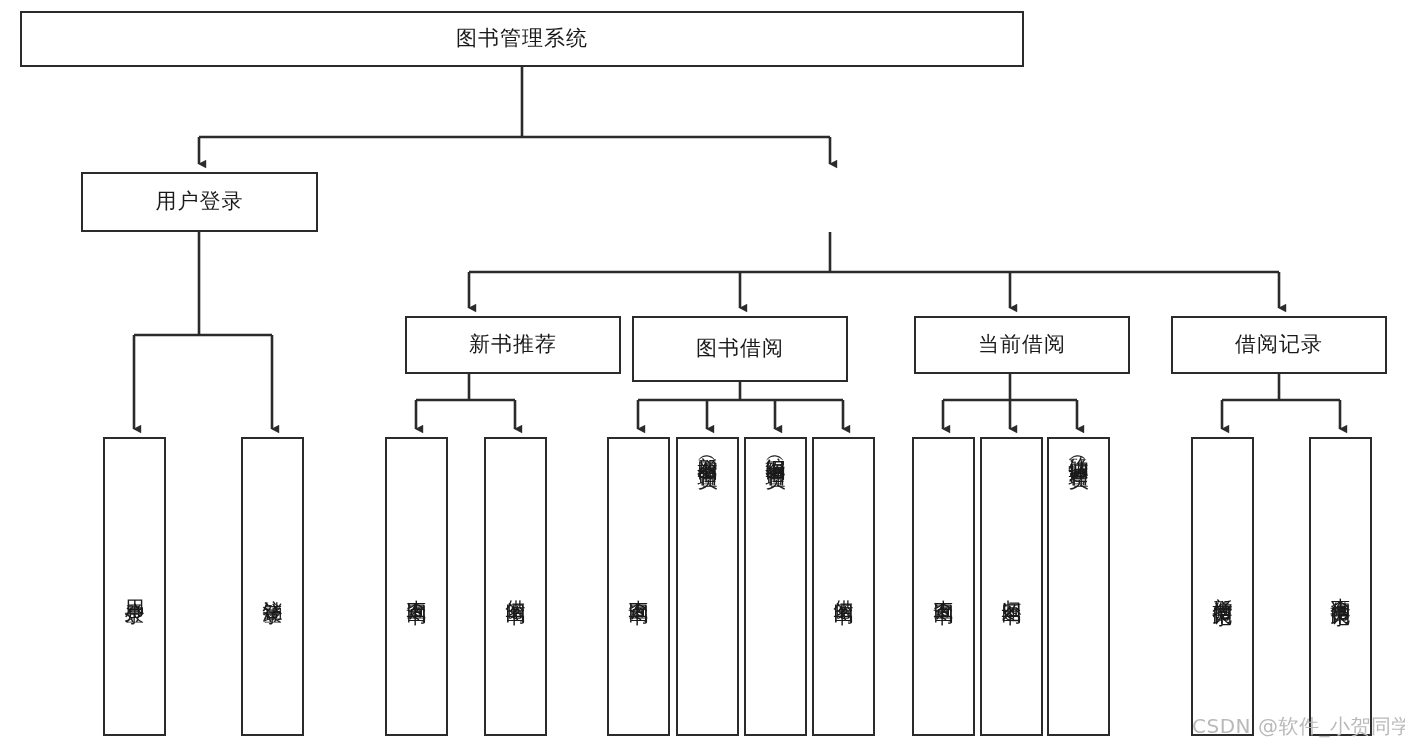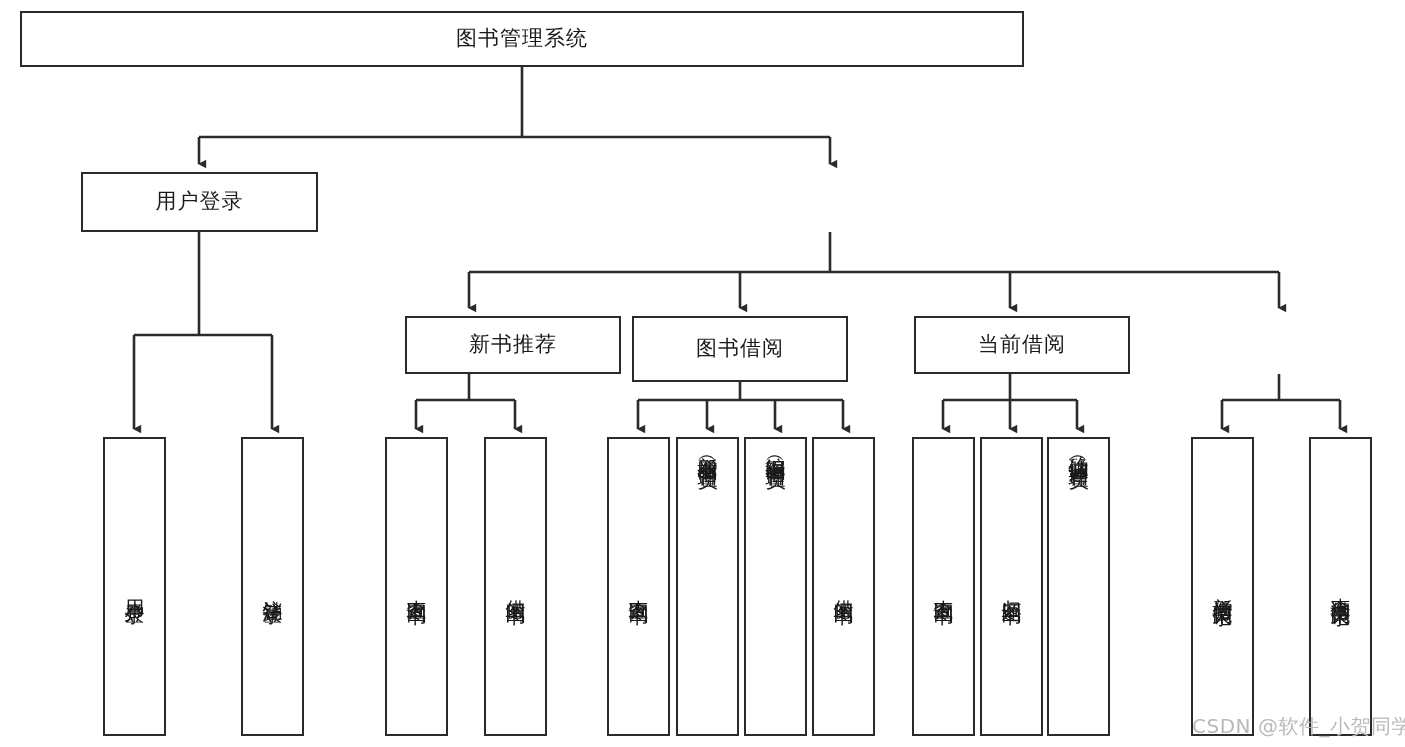--- a/index.html
+++ b/index.html
@@ -139,20 +139,23 @@
 
   <div class="node node-h" style="left:361px; top:316px; width:216px; height:58px;margin-left:44px;">
     <span class="label">新书推荐</span>
   </div>
   <div class="node node-h" style="left:632px; top:316px; width:216px; height:66px;">
     <span class="label">图书借阅</span>
   </div>
   <div class="node node-h" style="left:902px; top:316px; width:216px; height:58px;margin-left:12px;">
     <span class="label">当前借阅</span>
   </div>
+  <div class="node node-h" style="left:1171px; top:316px; width:216px; height:58px;">
+    <span class="label">借阅记录</span>
+  </div>
 
   <div class="node node-v center" style="left:103px; top:437px; width:63px; height:299px;">
     <span class="label">用户登录</span>
   </div>
   <div class="node node-v center" style="left:241px; top:437px; width:63px; height:299px;">
     <span class="label">注销登录</span>
   </div>
 
   <div class="node node-v center" style="left:385px; top:437px; width:63px; height:299px;">
     <span class="label">查询图书</span>

